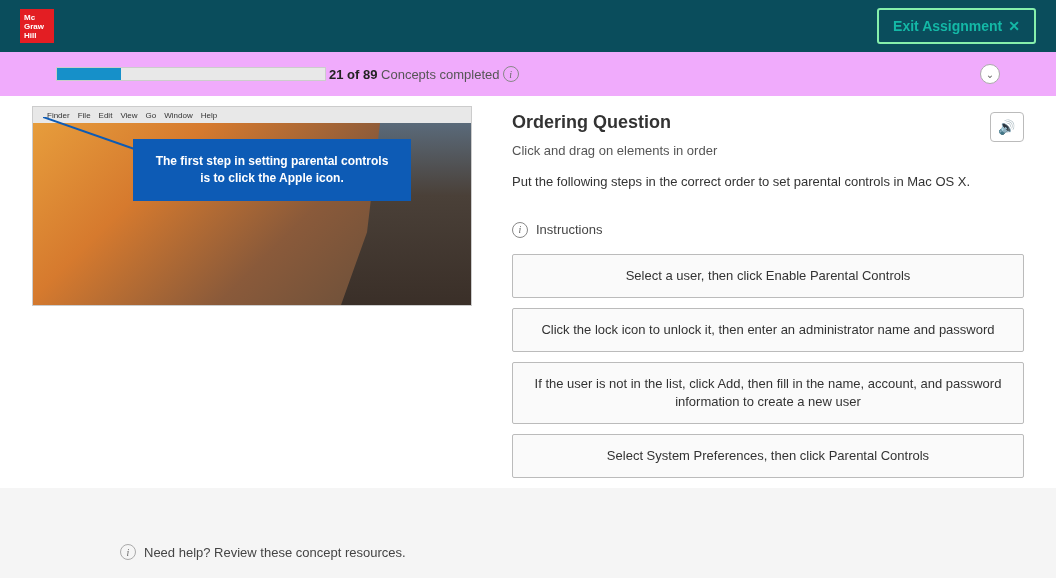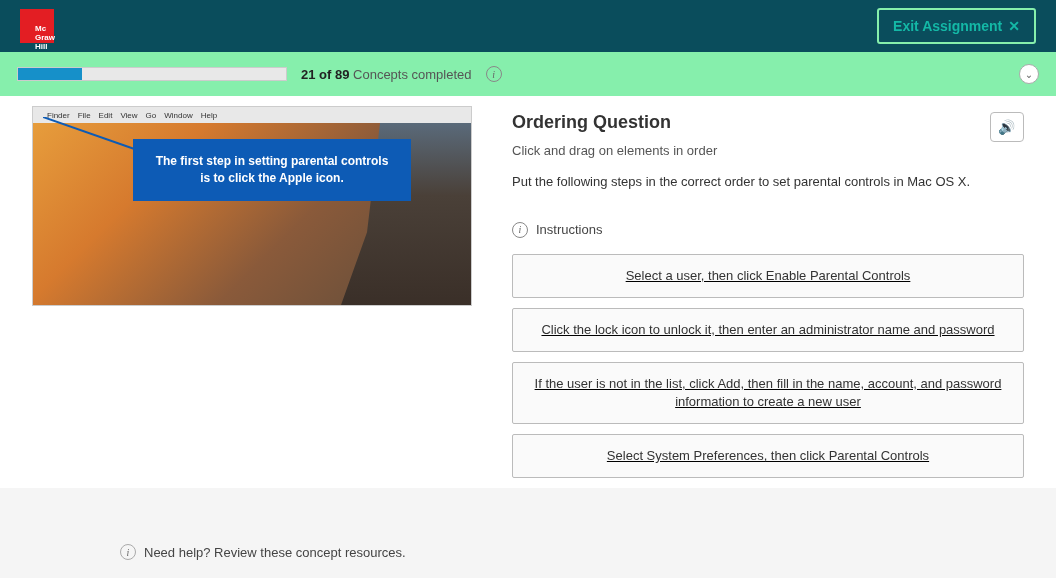--- a/index.html
+++ b/index.html
@@ -23,43 +23,43 @@
       padding: 0 20px;
     }
     .logo {
       width: 34px;
       height: 34px;
       background: #e31e23;
       color: #fff;
       font-size: 8px;
       line-height: 9px;
       font-weight: bold;
-      padding: 15px;
+      padding: 4px;
       text-align: left;
     }
     .exit-btn {
       border: 2px solid #86efac;
       background: transparent;
       color: #14b8a6;
       padding: 8px 14px;
       font-size: 14px;
       font-weight: bold;
       cursor: pointer;
       border-radius: 3px;
     }
     .exit-btn .x {
       margin-left: 6px;
       font-weight: bold;
     }
     .progress-row {
       display: flex;
       align-items: center;
-      padding: 12px 17px;
-      gap: 14px;
-      background: #86efac;
+      padding: 12px 56px;
+      gap: 3px;
+      background: #f0abfc;
     }
     .progress-bar-outer {
       width: 270px;
       height: 14px;
       background: #e8e8e8;
       border: 1px solid #ccc;
       position: relative;
     }
     .progress-bar-inner {
       height: 100%;
@@ -214,21 +214,20 @@
       align-items: center;
       gap: 8px;
       font-size: 13px;
       color: #444;
       margin-bottom: 16px;
     }
     .drag-list {
       display: flex;
       flex-direction: column;
       gap: 10px;
-      text-decoration: underline;
     }
     .drag-item {
       border: 1px solid #bbb;
       background: #fafafa;
       padding: 12px 16px;
       font-size: 13px;
       color: #333;
       text-align: center;
       cursor: grab;
       border-radius: 2px;

